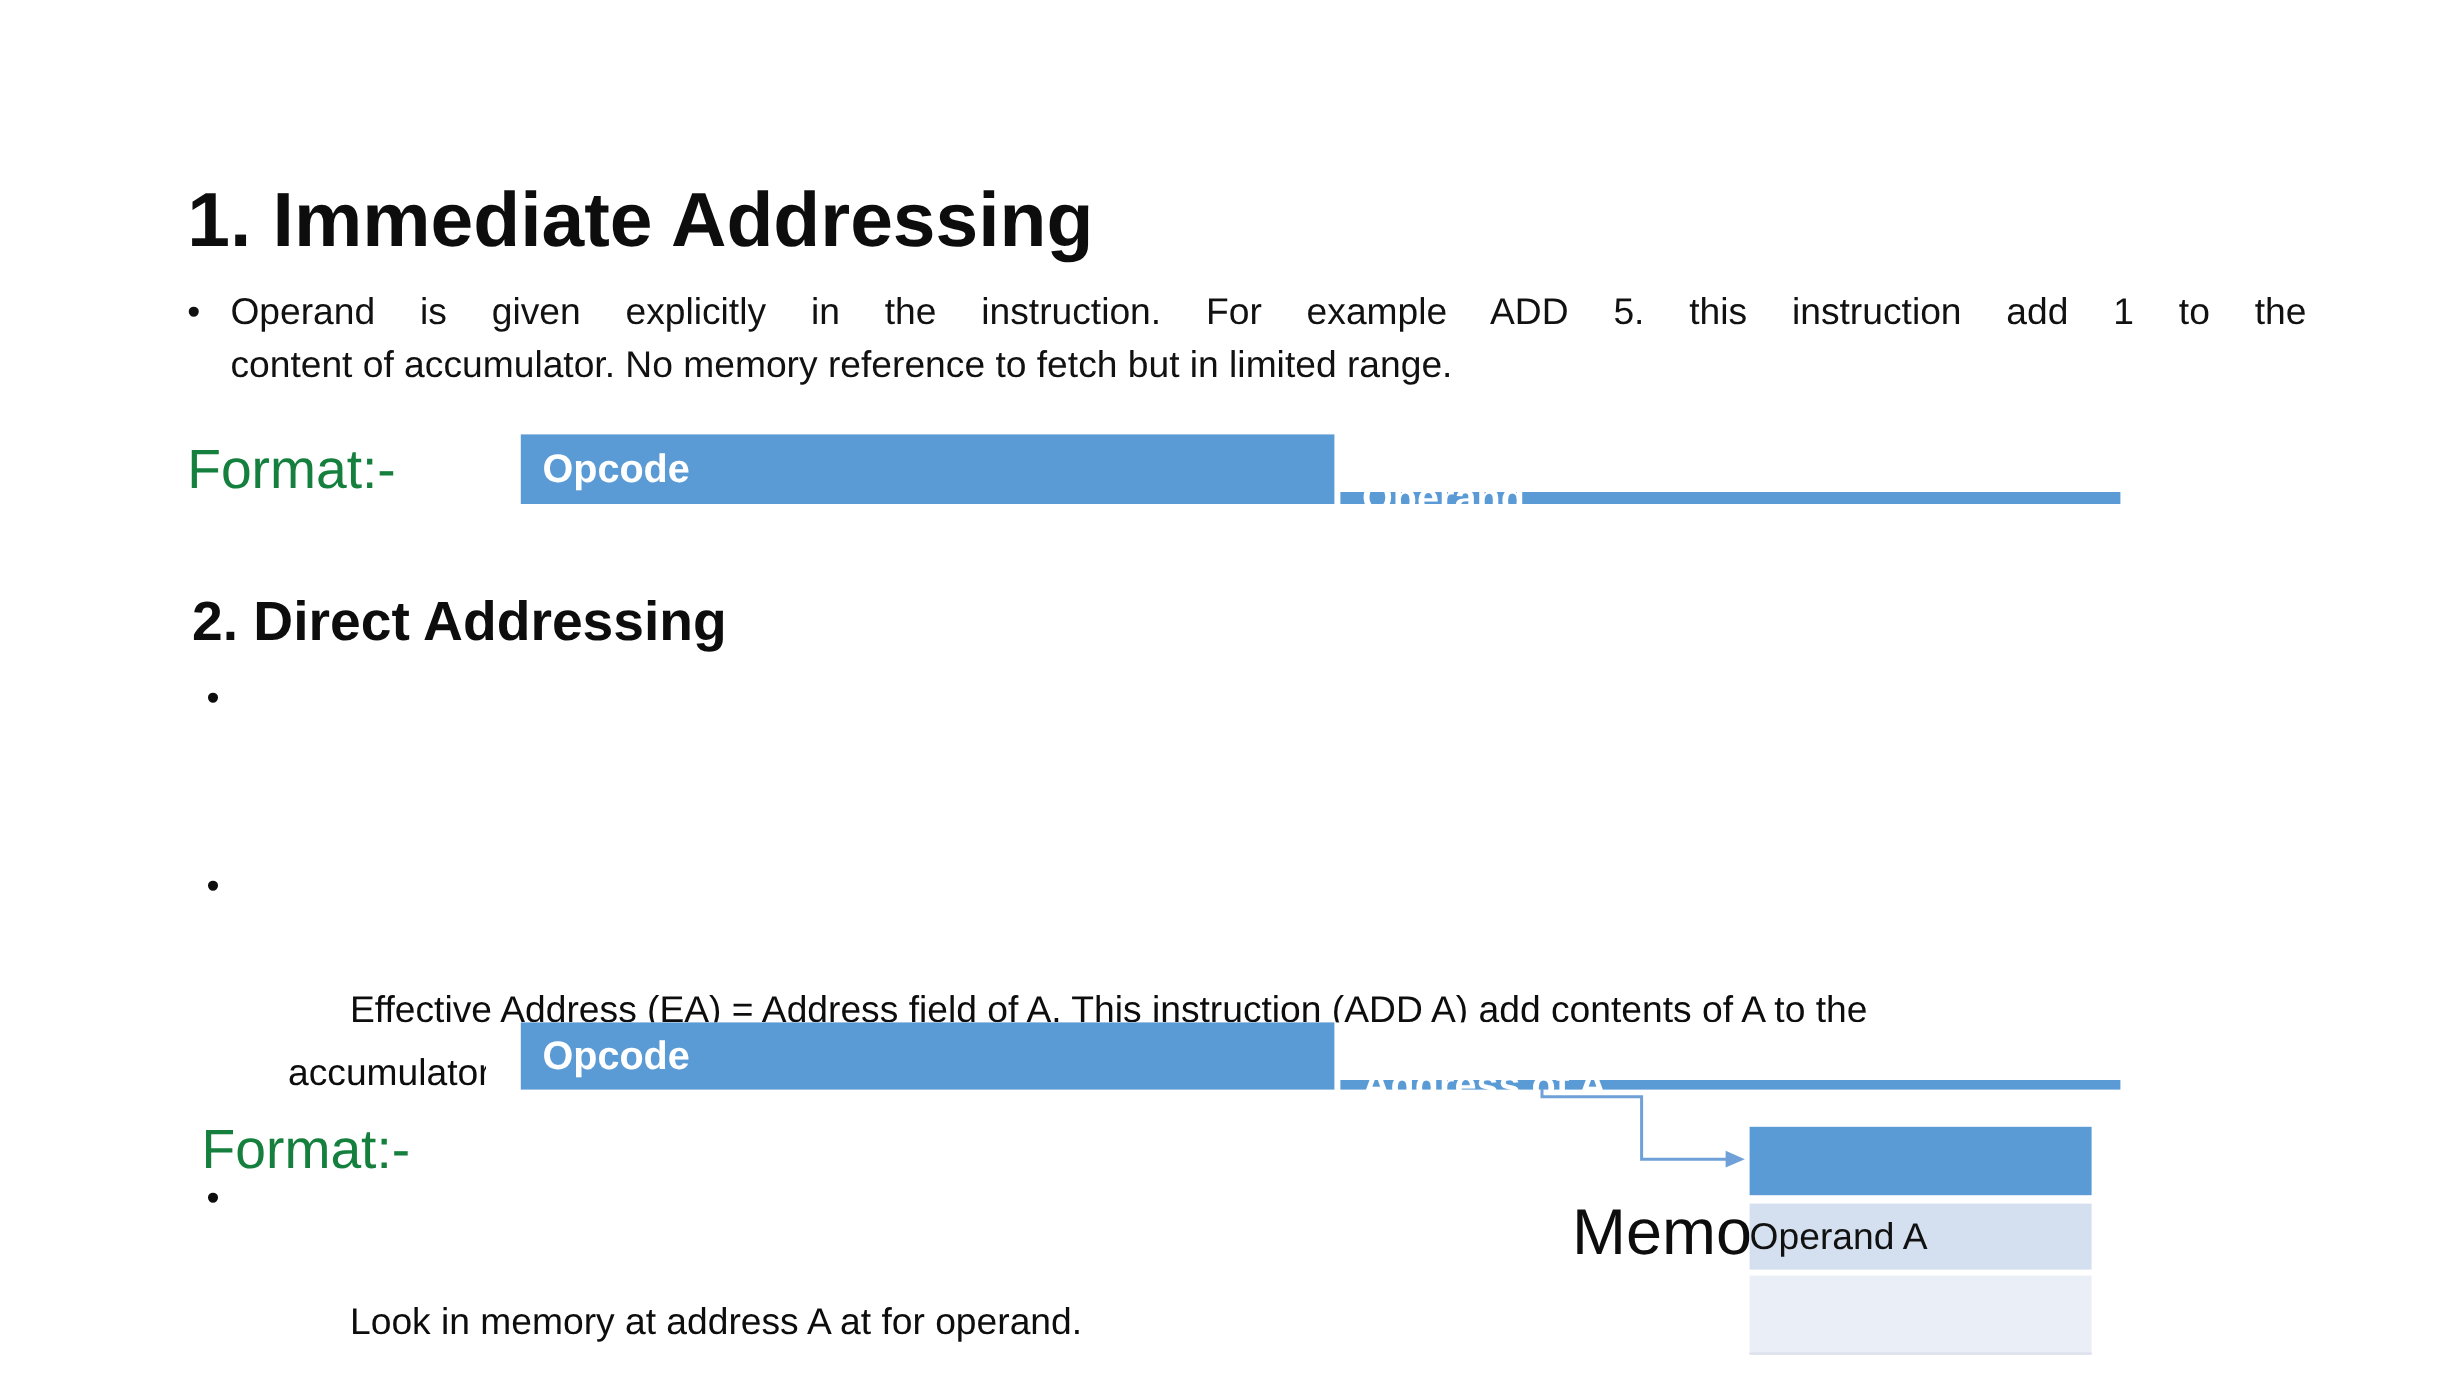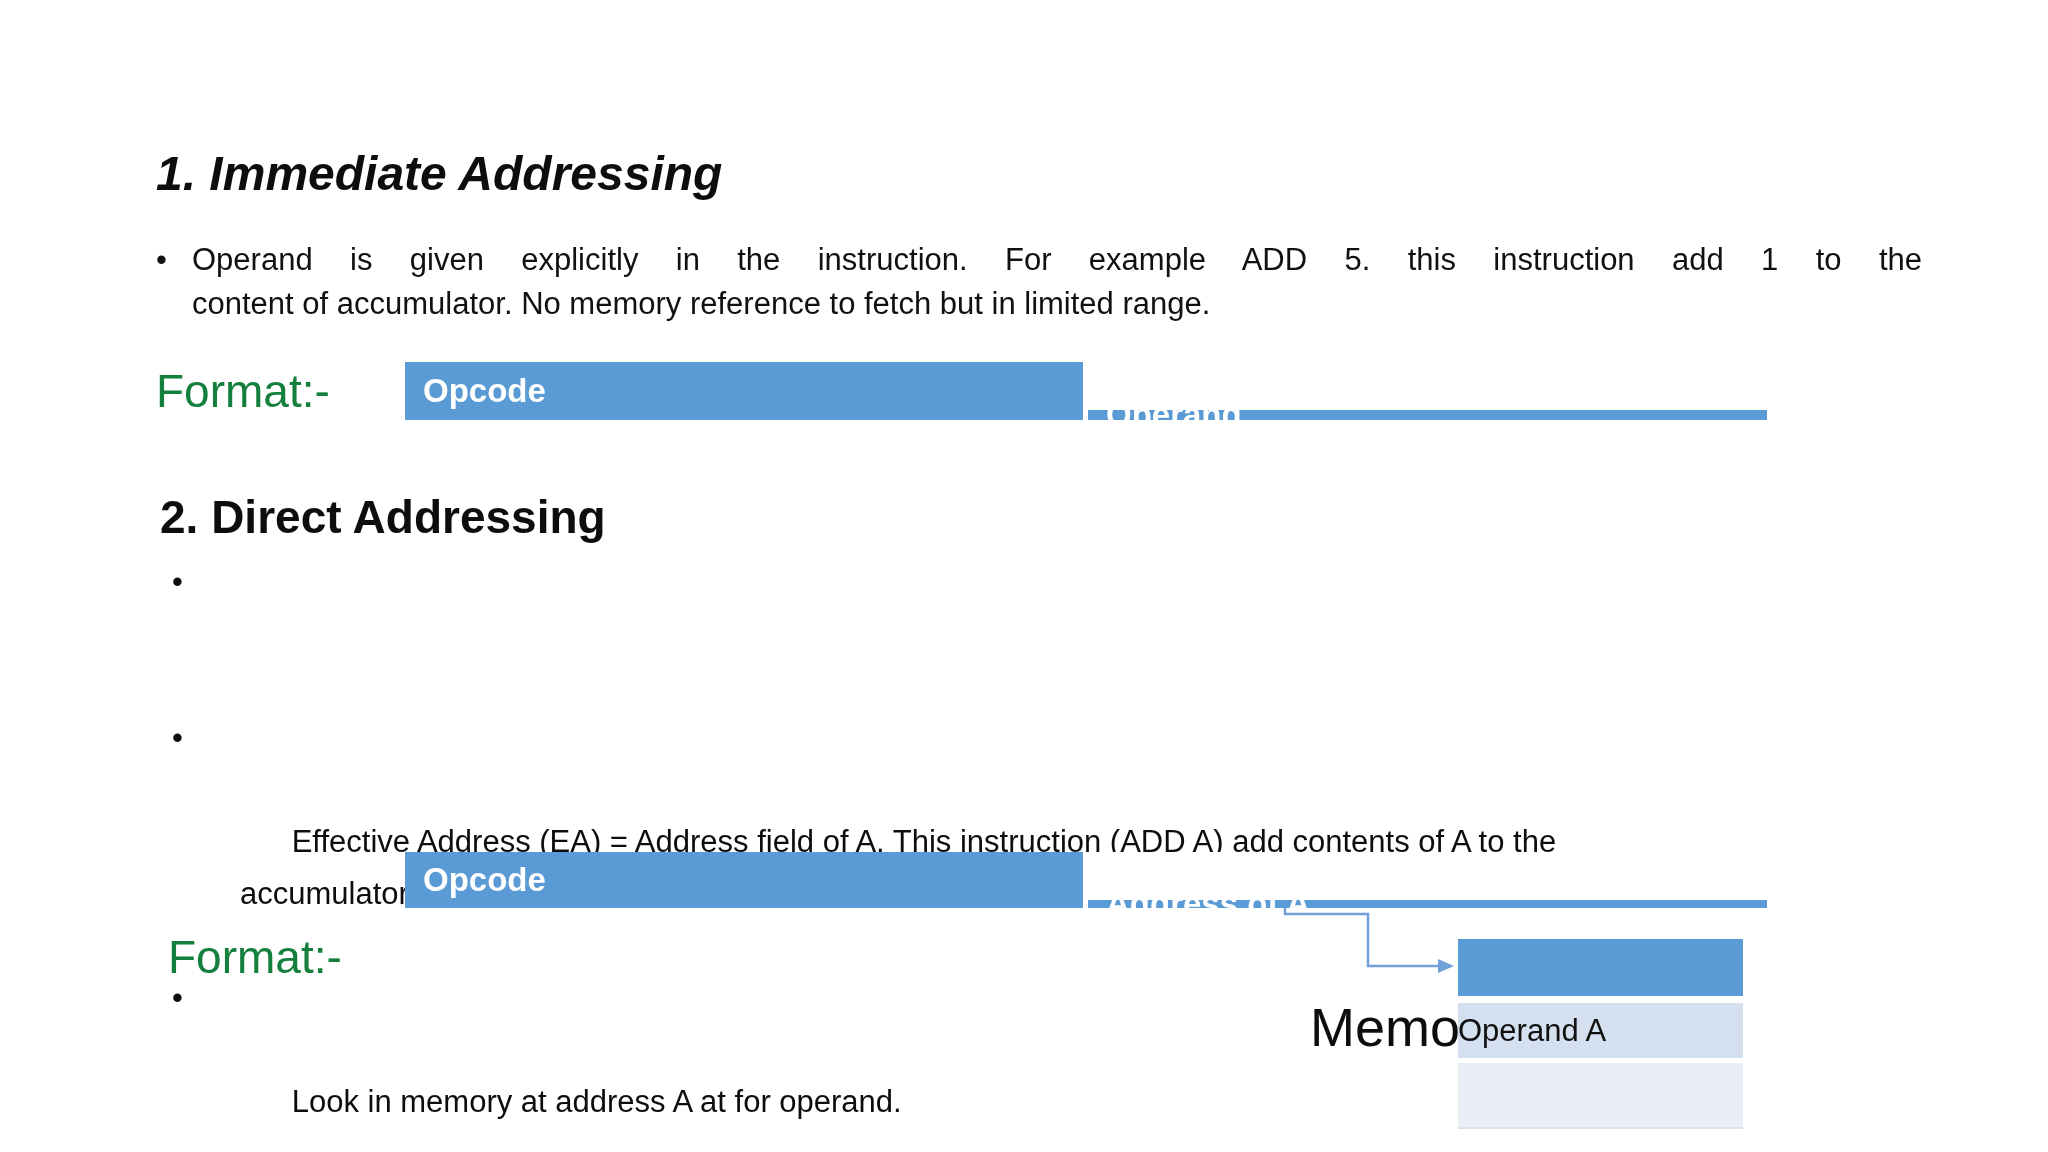--- a/index.html
+++ b/index.html
@@ -8,41 +8,41 @@
     width:2048px;height:1152px;
     background:#ffffff;
     overflow:hidden;
     font-family:"Liberation Sans", sans-serif;
     color:#111111;
   }
   .abs{position:absolute;}
 
   
   .h-title{font-weight:bold;color:#0d0d0d;letter-spacing:0px;}
-  .title1{left:156px;top:146px;font-size:48px;font-style:italic;}
+  .title1{left:156px;top:146px;font-size:64px;}
   .title2{left:160px;top:490px;font-size:46px;}
 
   
   .p1-wrap{left:192px;top:238px;width:1730px;font-size:31px;line-height:44px;}
   .p1-dot{position:absolute;left:-36px;top:0;}
   .p1-line1{text-align:justify;text-align-last:justify;}
   .p1-line2{text-align:left;}
 
   
   .fmt-label{font-size:46px;color:#15803d;}
   .fmt1{left:156px;top:364px;}
   .fmt2{left:168px;top:930px;}
 
   
   .fmt-table{display:flex;background:#ffffff;}
   .table1{left:405px;top:362px;width:1362px;height:58px;}
   .table2{left:405px;top:852px;width:1362px;height:56px;}
   .cell{background:#5b9bd5;color:#ffffff;font-weight:bold;font-size:33px;
         display:flex;align-items:center;padding-left:18px;box-sizing:border-box;}
-  .cellA{width:678px;margin-right:5px;}
+  .cellA{width:678px;margin-right:5px;margin-left:29px;}
   .cellB{flex:1;margin-top:48px;}
 
   
   .blist{left:170px;top:556px;width:1740px;}
   .bitem{position:relative;padding-left:70px;font-size:31px;line-height:52px;
          white-space:pre-wrap;color:#0d0d0d;}
   .bdot{position:absolute;left:2px;top:0;}
 
   
   .conn{left:1270px;top:898px;width:200px;height:80px;}

